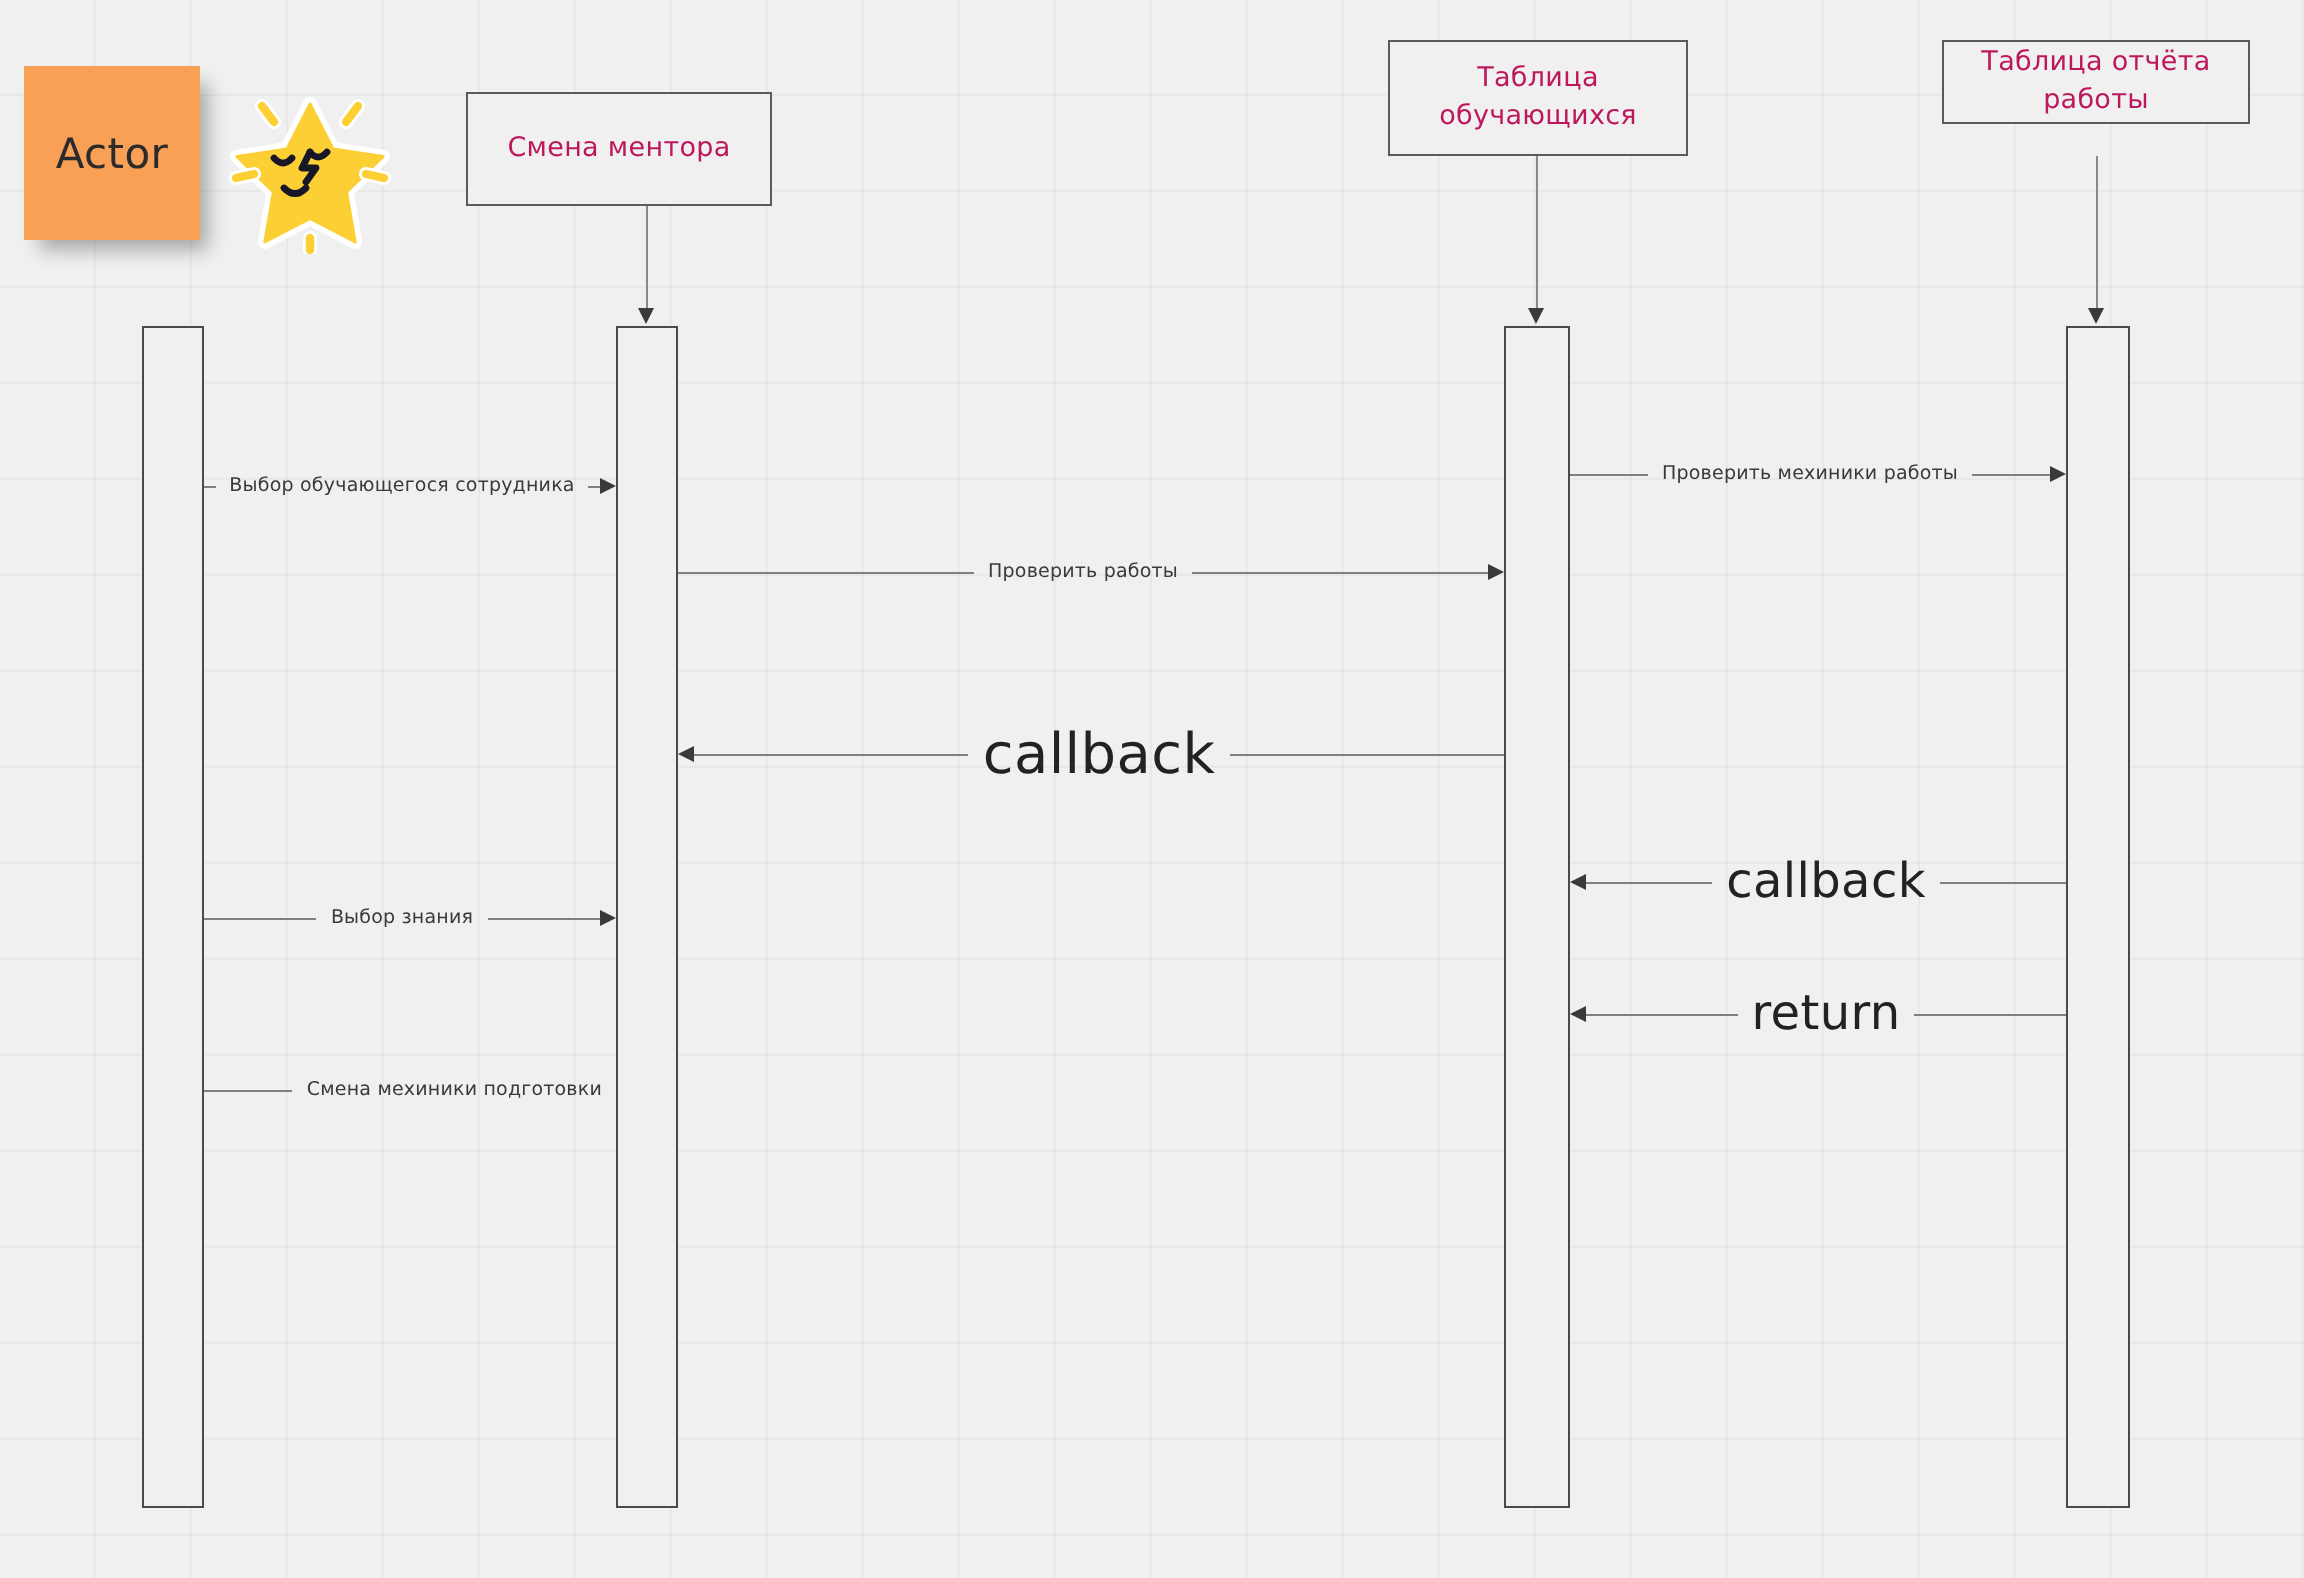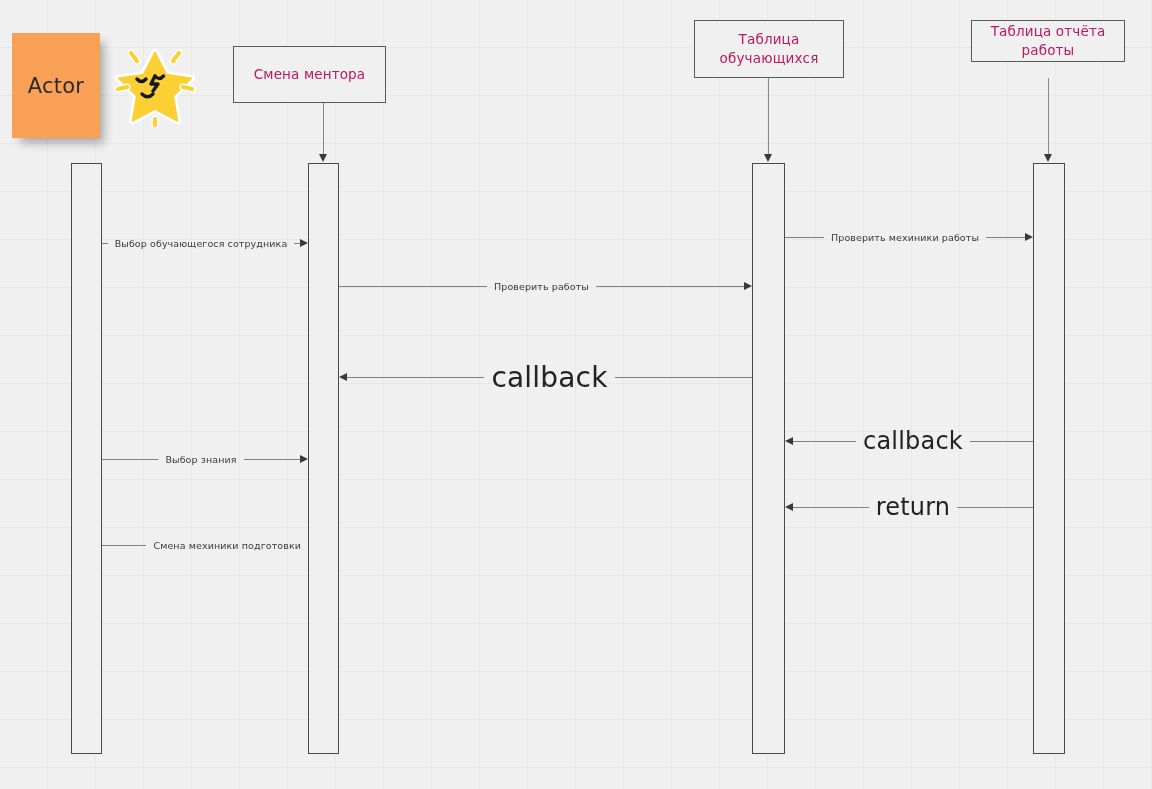--- a/index.html
+++ b/index.html
@@ -108,21 +108,21 @@
     border-bottom: 4px solid transparent;
   }
   .arrow-right { border-left: 8px solid #3a3a3a; }
   .arrow-left  { border-right: 8px solid #3a3a3a; }
 </style>
 </head>
 <body>
 
 <div id="canvas">
 
-  <div class="sticky" style="left:12px; top:33px; width:88px; height:105px; background:#f8a055;">
+  <div class="sticky" style="left:12px; top:33px; width:88px; height:87px; background:#f8a055;">
     <span>Actor</span>
   </div>
 
   <div class="star-emoji" style="left:112px; top:41px; width:86px; height:86px;">
     <svg width="86" height="86" viewBox="0 0 86 86">
 
       <path d="M43 11 L54.5 33.5 L79.5 37.3 L61.3 55 L65.6 80 L43 68.2 L20.4 80 L24.7 55 L6.5 37.3 L31.5 33.5 Z" fill="#ffffff" stroke="#ffffff" stroke-width="7" stroke-linejoin="round"></path>
       <path d="M43 11 L54.5 33.5 L79.5 37.3 L61.3 55 L65.6 80 L43 68.2 L20.4 80 L24.7 55 L6.5 37.3 L31.5 33.5 Z" fill="#fcd034" stroke="#fcd034" stroke-width="1.5" stroke-linejoin="round"></path>
 
       <g stroke="#ffffff" stroke-width="7" stroke-linecap="round">

